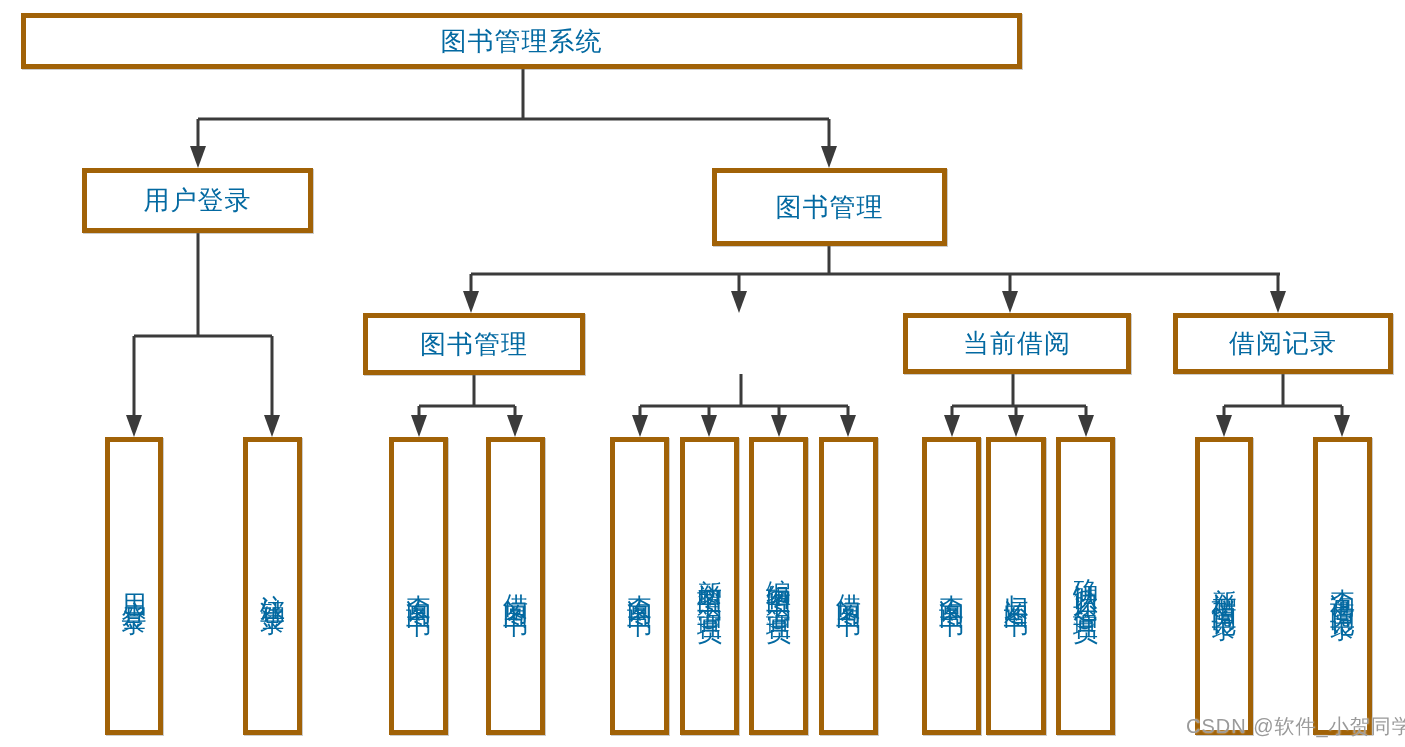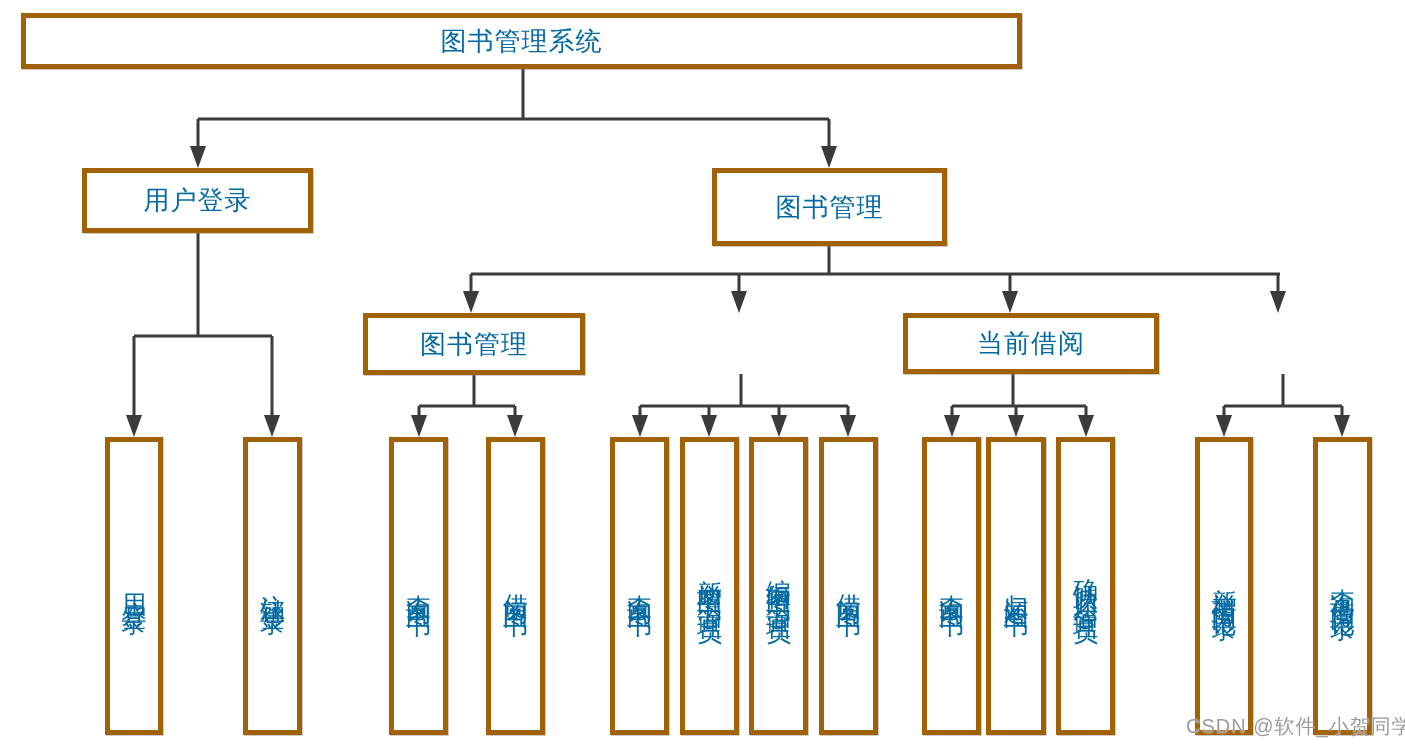--- a/index.html
+++ b/index.html
@@ -102,21 +102,22 @@
     <polygon points="1224,437 1216,415 1232,415"></polygon>
     <polygon points="1342,437 1334,415 1350,415"></polygon>
   </svg>
 
   <div class="node h-node" style="left:21px;top:13px;width:1001px;height:56px;">图书管理系统</div>
 
   <div class="node h-node" style="left:82px;top:168px;width:231px;height:65px;">用户登录</div>
   <div class="node h-node" style="left:712px;top:168px;width:235px;height:78px;">图书管理</div>
 
   <div class="node h-node" style="left:363px;top:313px;width:222px;height:62px;">图书管理</div>
-  <div class="node h-node" style="left:903px;top:313px;width:256px;height:61px;">当前借阅</div>
+  <div class="node h-node" style="left:903px;top:313px;width:228px;height:61px;">当前借阅</div>
+  <div class="node h-node" style="left:1173px;top:313px;width:220px;height:61px;">借阅记录</div>
 
   <div class="node v-node" style="left:105px;top:437px;width:58px;height:298px;">用户登录</div>
   <div class="node v-node" style="left:243px;top:437px;width:59px;height:298px;">注销登录</div>
 
   <div class="node v-node" style="left:389px;top:437px;width:59px;height:298px;">查询图书</div>
   <div class="node v-node" style="left:486px;top:437px;width:59px;height:298px;">借阅图书</div>
 
   <div class="node v-node" style="left:610px;top:437px;width:59px;height:298px;">查询图书</div>
   <div class="node v-node" style="left:680px;top:437px;width:59px;height:298px;">新增图书（管理员）</div>
   <div class="node v-node" style="left:749px;top:437px;width:59px;height:298px;">编辑图书（管理员）</div>

